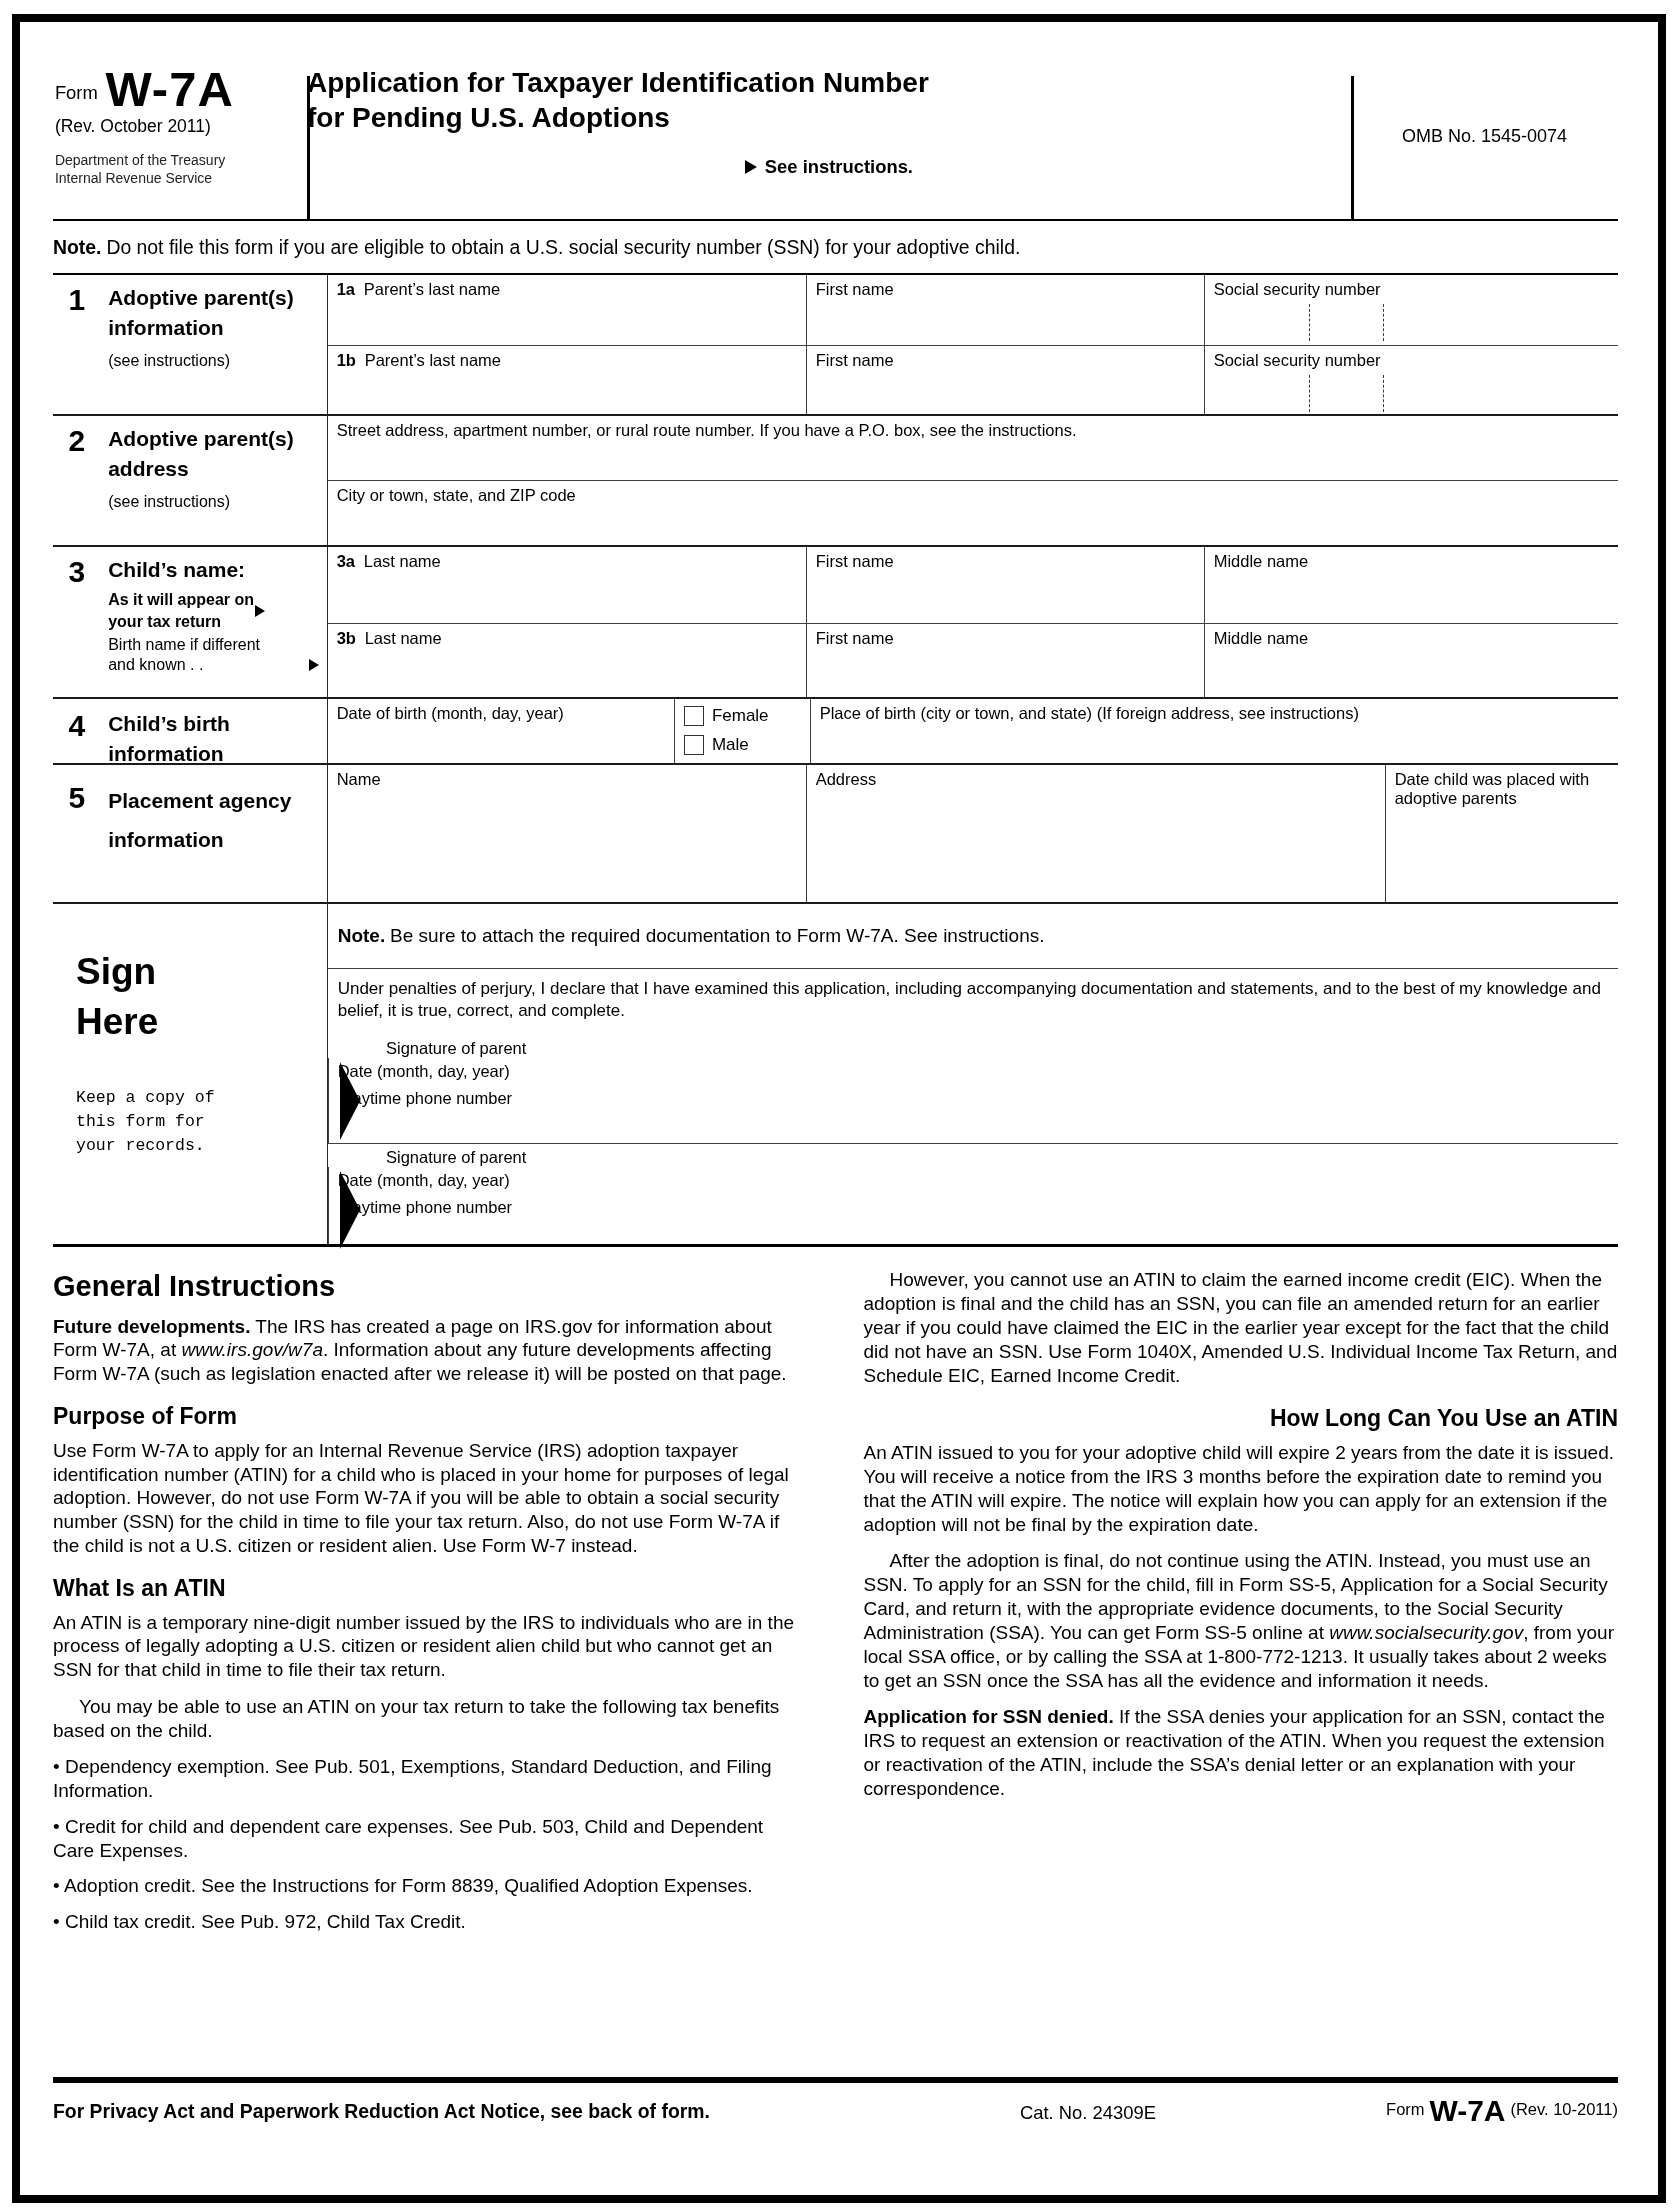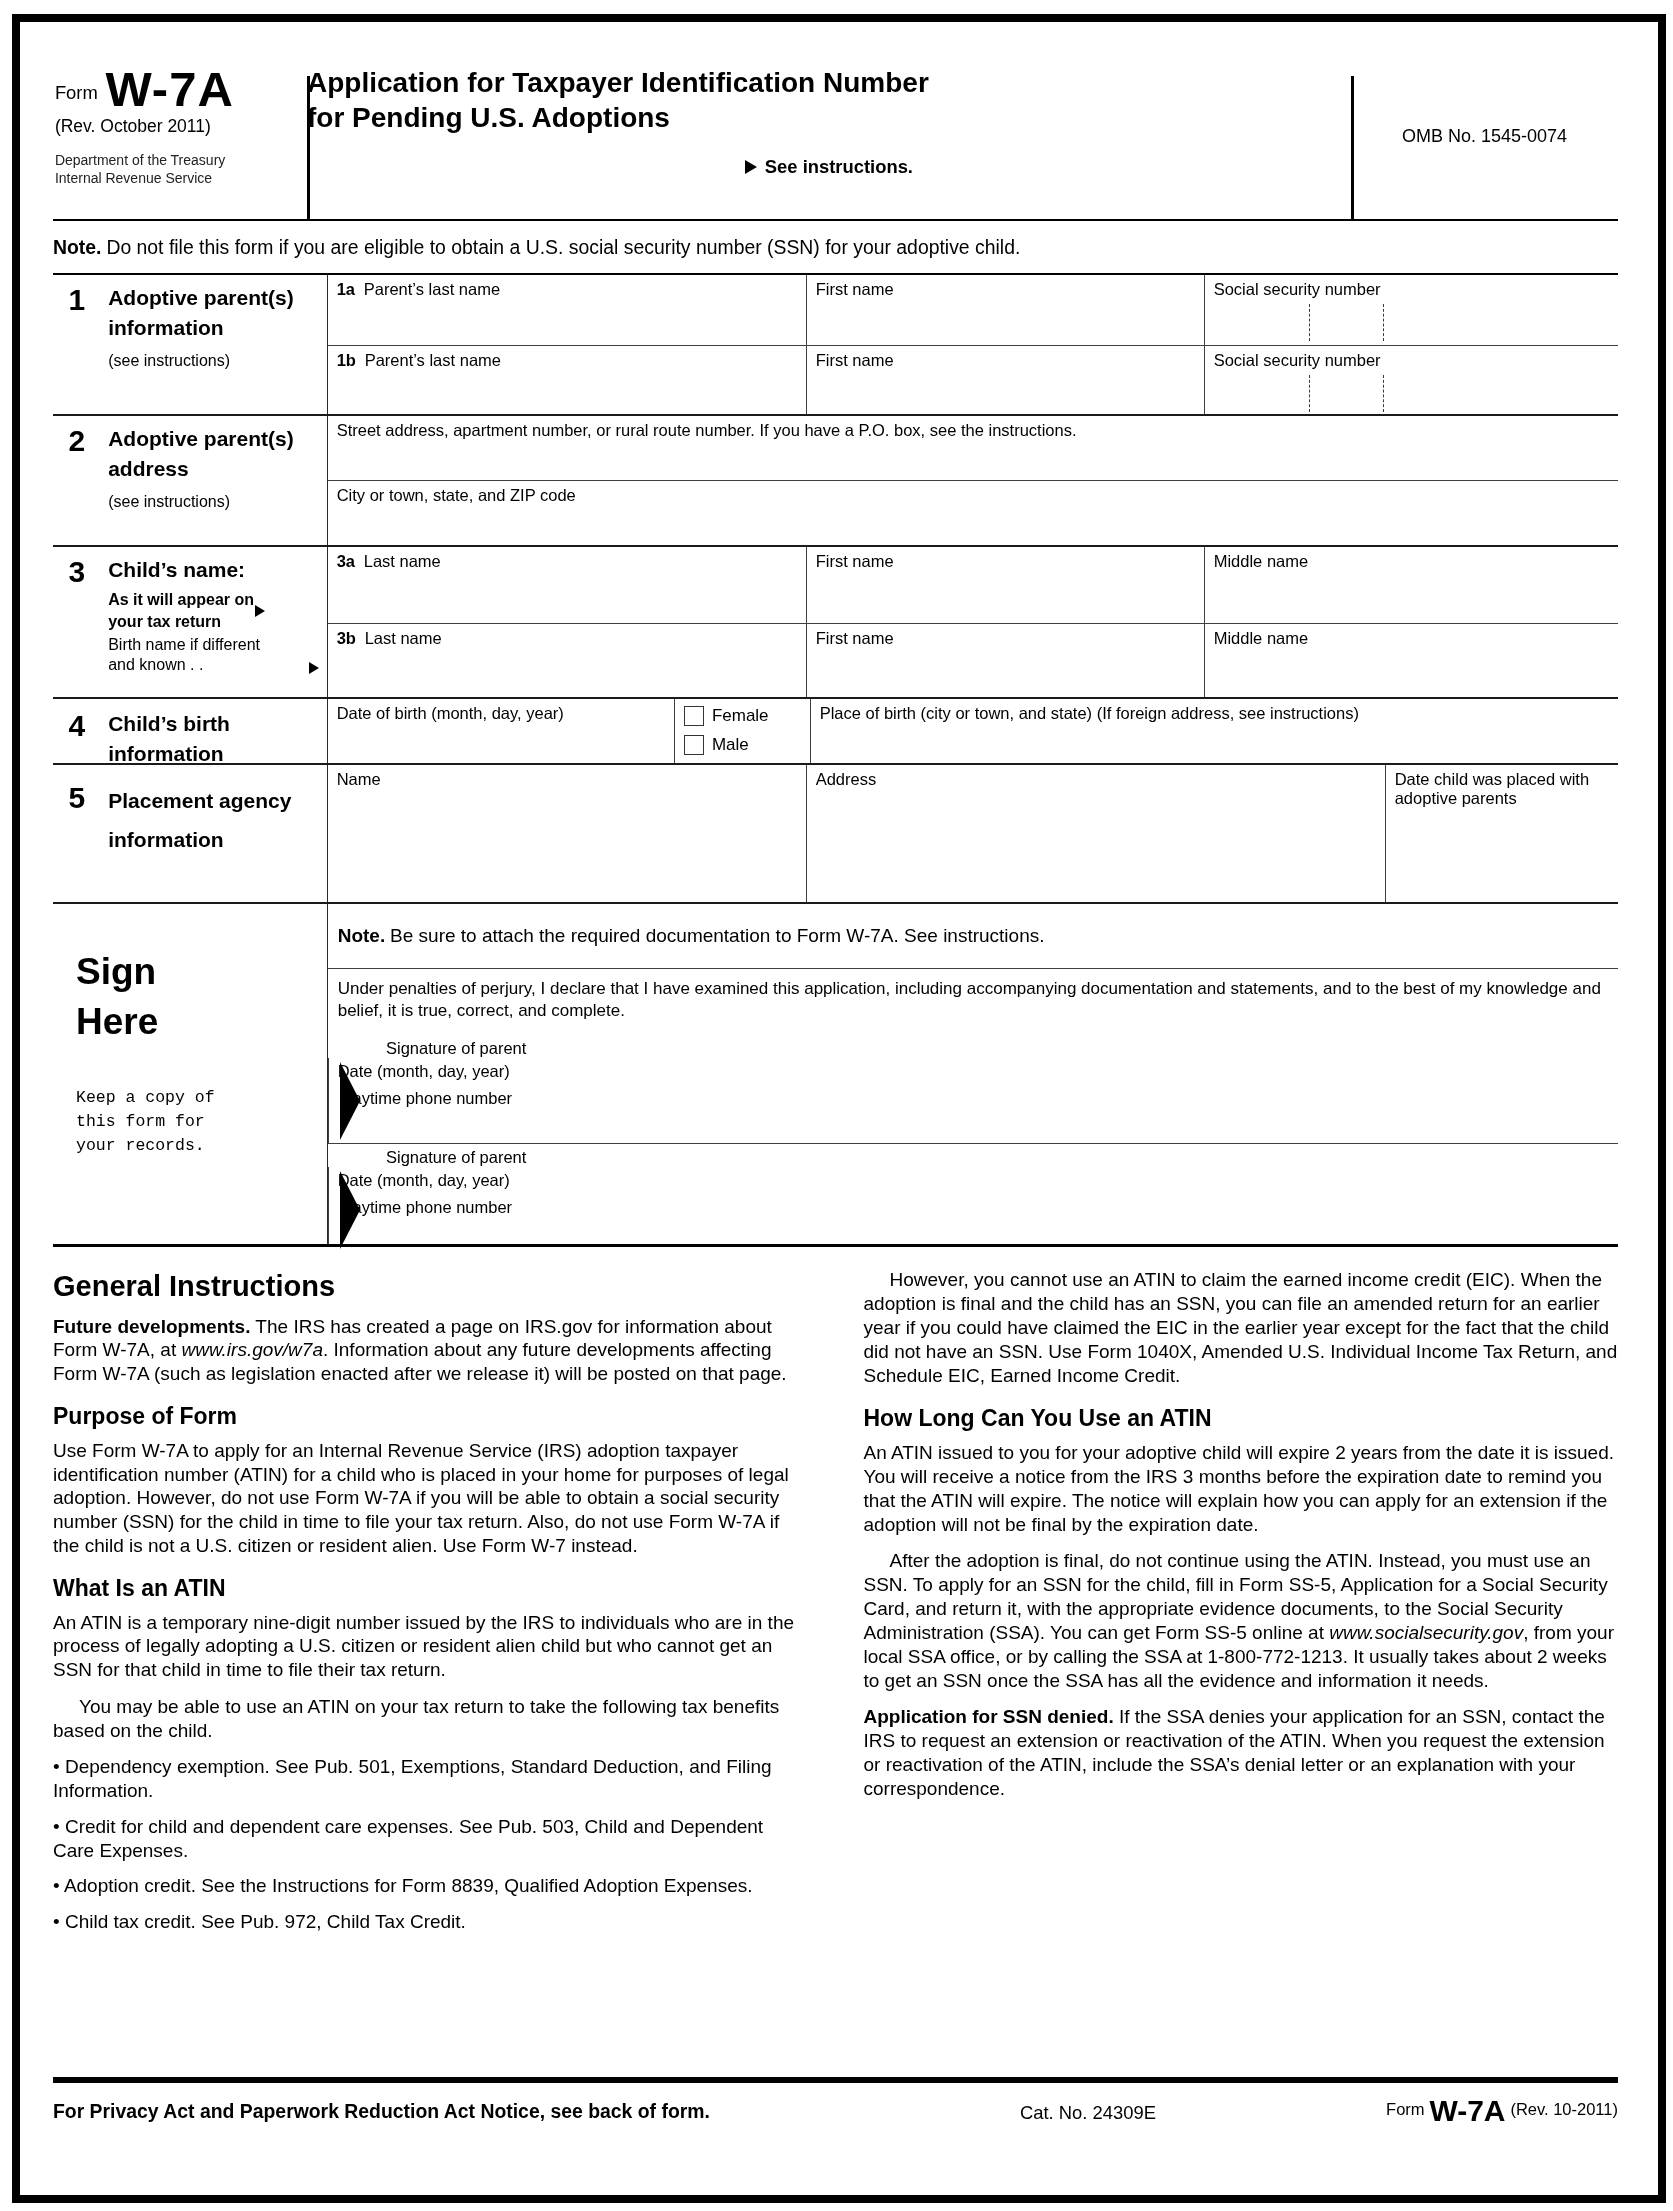--- a/index.html
+++ b/index.html
@@ -60,21 +60,21 @@
   .bl { border-left: 1.5px solid #3f3f3f; }
   .cell { padding: 4.9px 8.7px; font-size: 16.5px; position: relative; }
   .cid { font-weight: bold; margin-right: 8.7px; }
   .w-a { width: 478px; } .w-b { width: 398px; } .w-c { flex: 1; }
   .dash { position:absolute; top:29px; height:37px; border-left:1.9px dashed #3a3a3a; }
   .dash.p1 { left: 104px; } .dash.p2 { left: 178px; }
 
   .s3-appear { display:flex; align-items:center; margin-top: 3.9px; }
   .s3-appear .txt { font-size: 16px; font-weight: bold; line-height: 1.35; width: 147px; }
   .s3-birth { font-size: 16px; line-height: 1.35; margin-top: 1.9px; }
-  .s3-birth2 { display:flex; align-items:flex-end; justify-content:space-between; font-size:16px; padding-right: 1.9px; }
+  .s3-birth2 { display:flex; align-items:center; justify-content:space-between; font-size:16px; padding-right: 1.9px; }
 
   .cbcol { width: 136px; padding-top: 6.8px; }
   .cbrow { display:flex; align-items:center; gap:7.8px; font-size:17px; margin-bottom: 8.7px; cursor: default; }
   .cb { display:inline-block; width:20.4px; height:20.4px; border:1.5px solid #333; background:#fff; flex:none; }
 
   
   .signlabel { padding-top: 43px; padding-left: 23px; }
   .sign-big { font-size: 37px; font-weight: bold; line-height: 1.35; }
   .keep { font-size: 16.5px; margin-top: 39px; width: 160px; line-height: 1.45; font-family: Liberation Mono, monospace; }
   .sign-note { height: 65px; border-bottom: 1.5px solid #3f3f3f; display:flex; align-items:center; padding: 0 9.7px; font-size: 19px; }
@@ -362,21 +362,21 @@
         <div class="h2">What Is an ATIN</div>
         <div class="p">An ATIN is a temporary nine-digit number issued by the IRS to individuals who are in the process of legally adopting a U.S. citizen or resident alien child but who cannot get an SSN for that child in time to file their tax return.</div>
         <div class="p indent">You may be able to use an ATIN on your tax return to take the following tax benefits based on the child.</div>
         <div class="bullet-item">• Dependency exemption. See Pub. 501, Exemptions, Standard Deduction, and Filing Information.</div>
         <div class="bullet-item">• Credit for child and dependent care expenses. See Pub. 503, Child and Dependent Care Expenses.</div>
         <div class="bullet-item">• Adoption credit. See the Instructions for Form 8839, Qualified Adoption Expenses.</div>
         <div class="bullet-item">• Child tax credit. See Pub. 972, Child Tax Credit.</div>
       </div>
       <div class="icol">
         <div class="p indent">However, you cannot use an ATIN to claim the earned income credit (EIC). When the adoption is final and the child has an SSN, you can file an amended return for an earlier year  if you could have claimed the EIC in the earlier year except for the fact that the child did not have an SSN. Use Form 1040X,  Amended U.S. Individual Income Tax Return, and Schedule  EIC, Earned Income Credit.</div>
-        <div class="h2" style="margin-top:16px;">How Long Can You Use an ATIN</div>
+        <div class="h2" style="margin-top:16px;text-align:right;">How Long Can You Use an ATIN</div>
         <div class="p">An ATIN issued to you for your adoptive child will expire 2 years from the date it is issued. You will receive a notice from the IRS 3 months before the expiration date to remind you that the ATIN will expire. The notice will explain how you can apply for an extension if the adoption will not be final by the expiration date.</div>
         <div class="p indent"><span>After the adoption is final, do not continue using the ATIN. Instead, you must use an SSN. To apply for an SSN for the child, fill in Form SS-5, Application for a Social Security Card, and return it, with the appropriate evidence documents, to the Social Security Administration (SSA). You can get Form SS-5 online at </span><span class="em">www.socialsecurity.gov</span><span>, from your local SSA office, or by calling the SSA at 1-800-772-1213. It usually takes about 2 weeks to get an SSN once the SSA has all the evidence and information it needs.</span></div>
         <div class="p"><b>Application for SSN denied.</b><span> If the SSA denies your application for an SSN, contact the IRS to request an  extension or reactivation of the ATIN. When you request the extension or reactivation of the ATIN, include the SSA’s denial letter or an explanation with your correspondence.</span></div>
       </div>
     </div>
   </div>
 
   <div class="footer">
     <div class="footer-row">
       <span class="privacy">For Privacy Act and Paperwork Reduction Act Notice, see back of form.</span>

